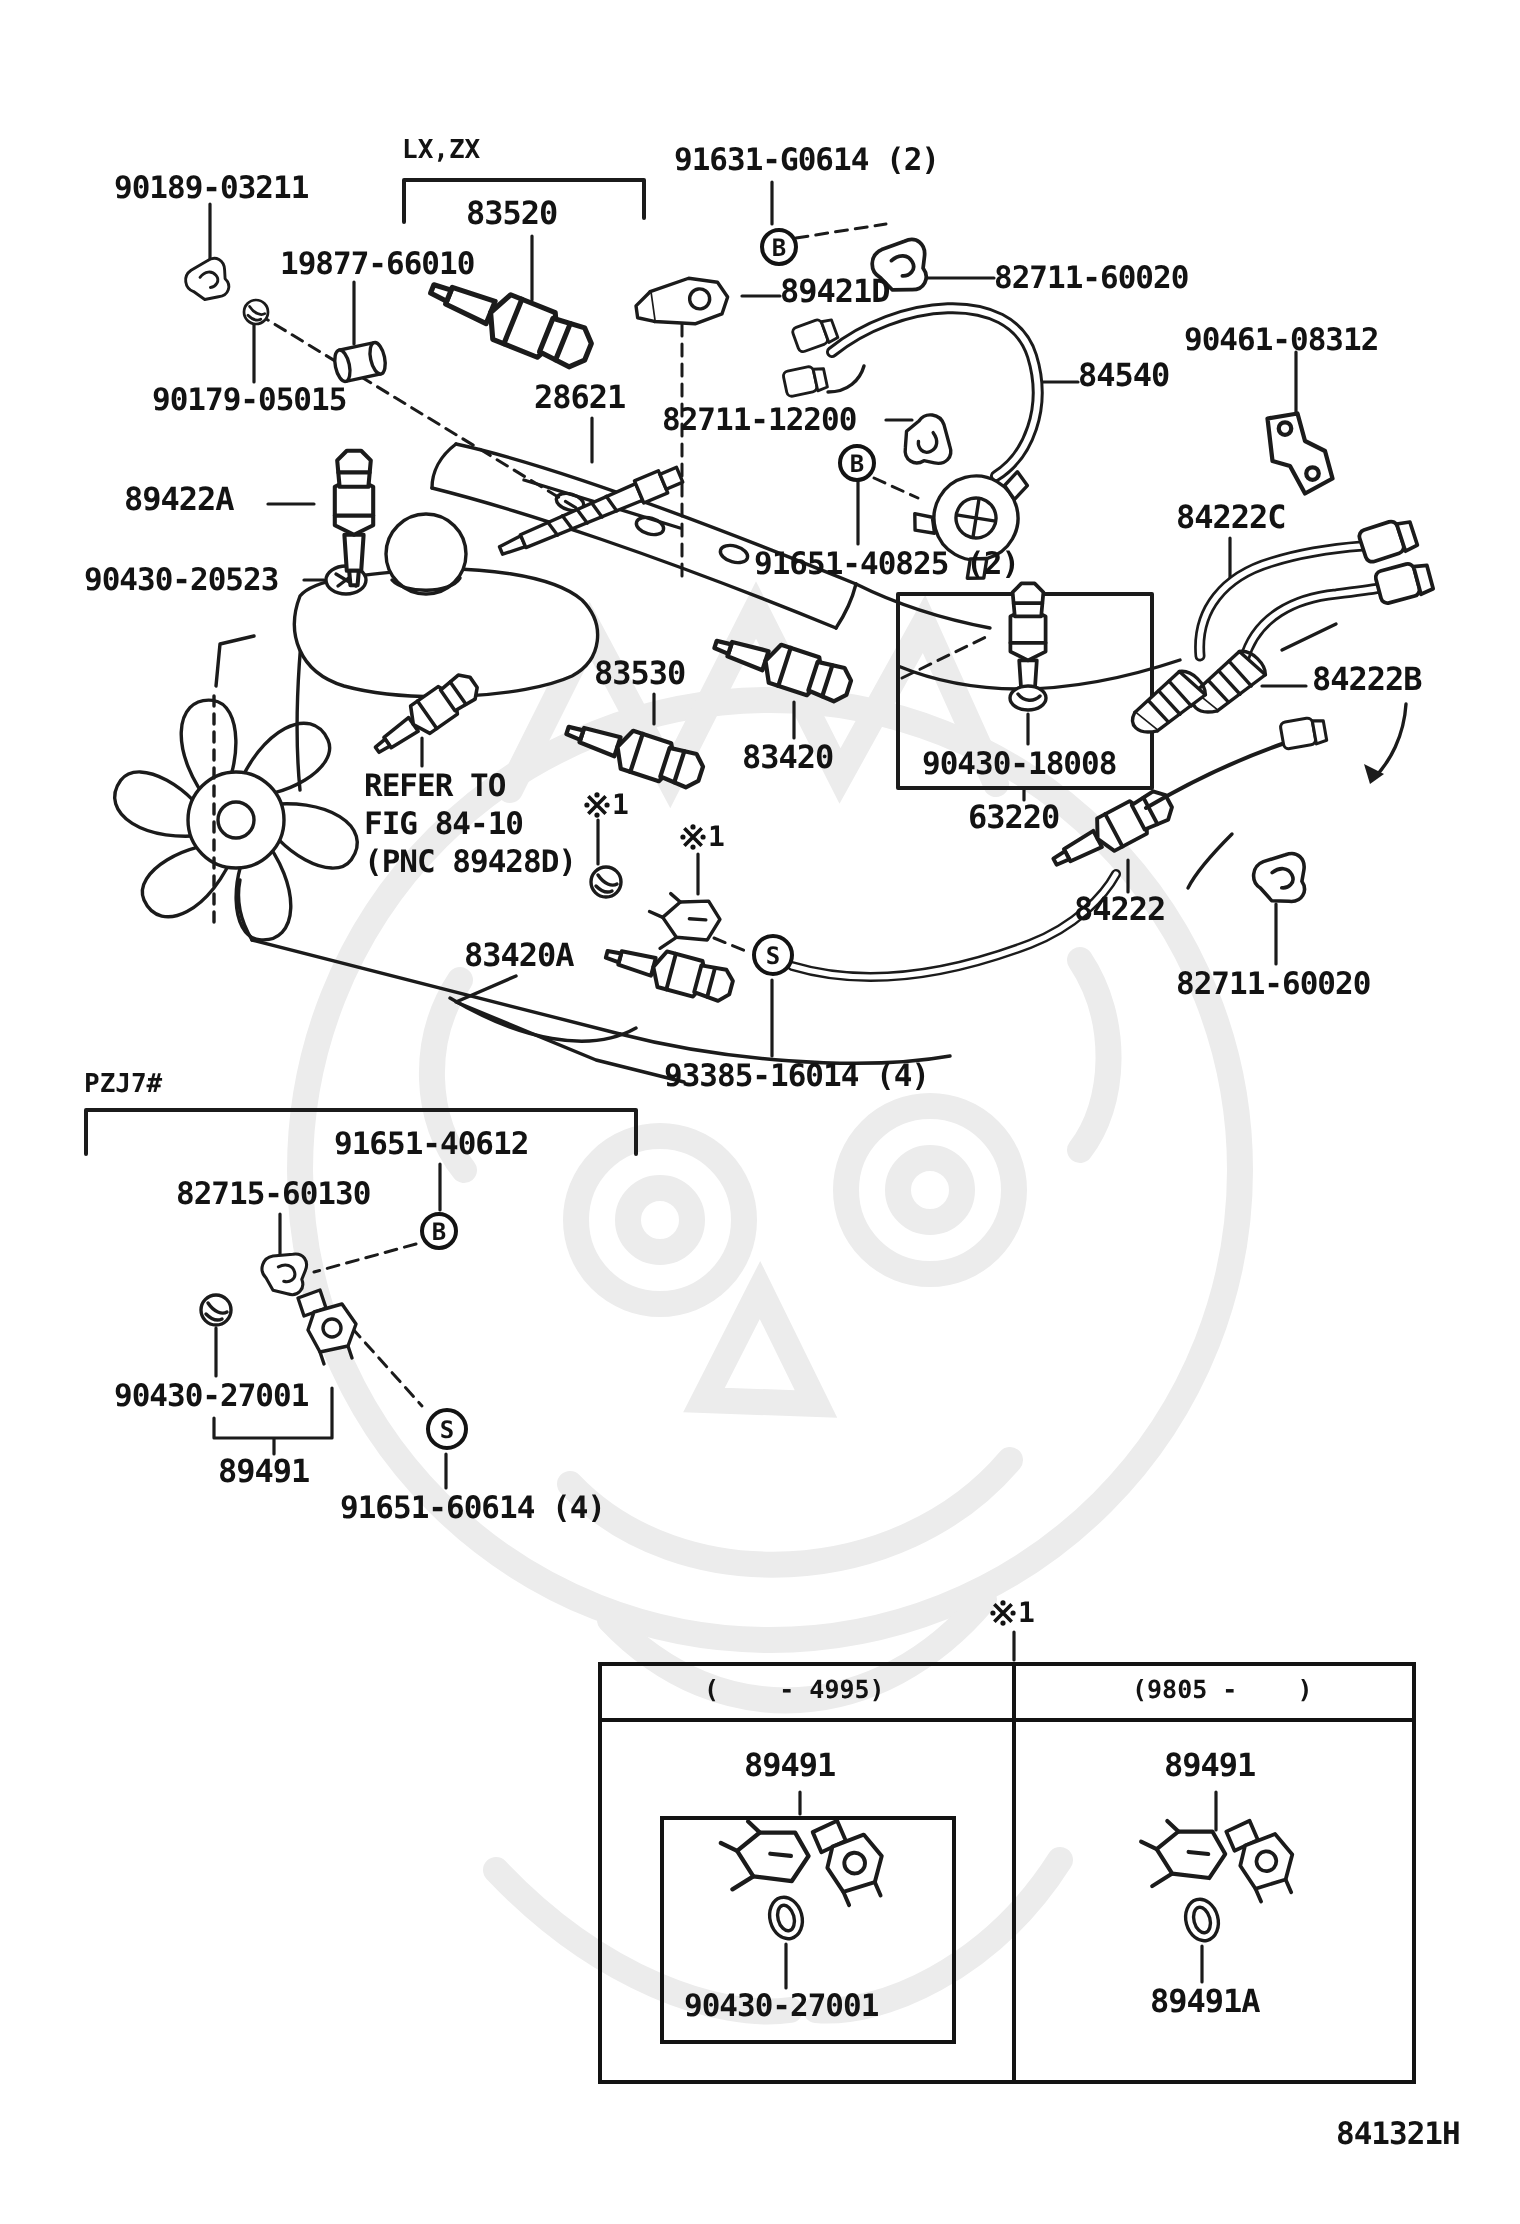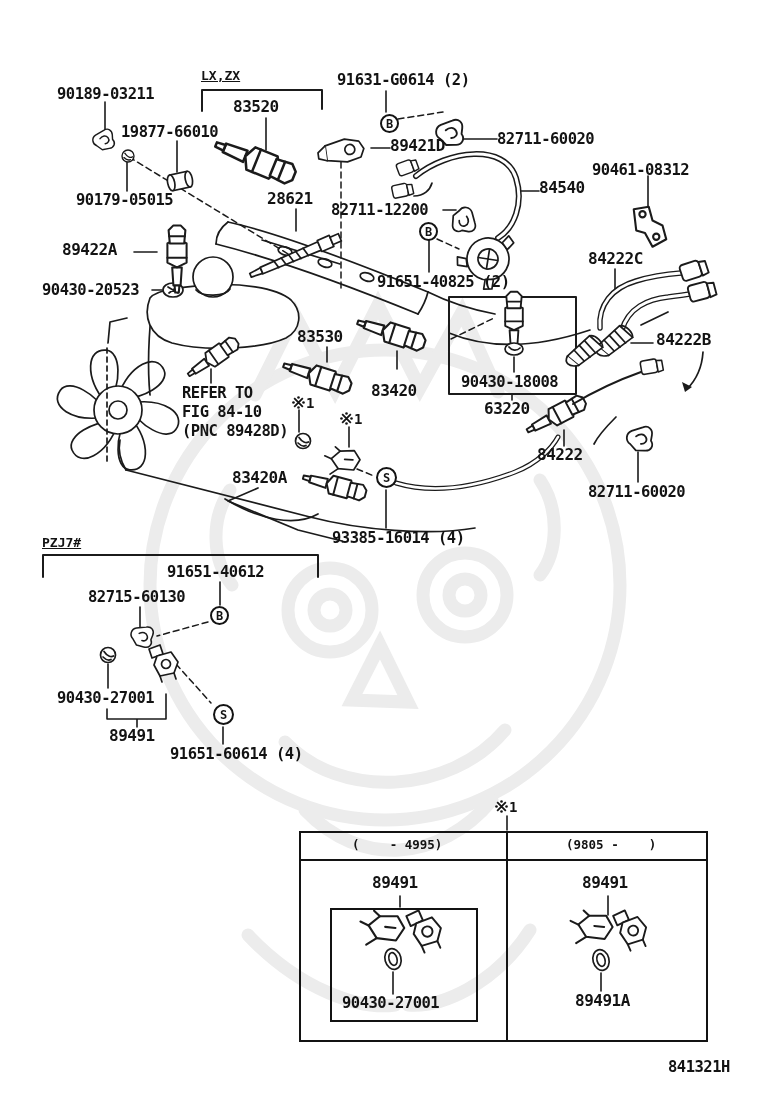--- a/index.html
+++ b/index.html
@@ -3,21 +3,21 @@
 <meta charset="utf-8">
 <style>
   html,body{margin:0;padding:0;background:#fff;}
   #canvas{position:relative;width:760px;height:1112px;background:#ffffff;overflow:hidden;
           font-family:"DejaVu Sans Mono","Liberation Mono",monospace;}
   #art{position:absolute;left:0;top:0;z-index:1;}
   .lbl{position:absolute;z-index:3;color:#131313;font-weight:bold;white-space:pre;
        line-height:1.05;letter-spacing:-0.5px;}
   .lg{font-size:16px;}
   .md{font-size:15.5px;}
-  .sm{font-size:13px;letter-spacing:0;text-decoration:underline;}
+  .sm{font-size:13px;letter-spacing:0;}
   .hd{font-size:12.5px;letter-spacing:0;}
   .callout{position:absolute;z-index:3;border:2px solid #131313;border-radius:50%;
            background:#fff;display:flex;align-items:center;justify-content:center;
            font-size:12px;font-weight:bold;color:#131313;box-sizing:border-box;}
   .fn{position:absolute;z-index:3;display:flex;align-items:flex-start;gap:1px;
       font-weight:bold;font-size:14px;color:#131313;}
   .fn svg{margin-top:1px;}
   .tline{position:absolute;z-index:2;background:#131313;}
   .tbox{position:absolute;z-index:2;border:2px solid #131313;background:transparent;box-sizing:border-box;}
 </style>
@@ -280,36 +280,36 @@
     <use href="#p-conn" transform="translate(388,929) rotate(-8) scale(1.25)"></use>
     <use href="#p-sw" transform="translate(424,933) rotate(-5) scale(1.15)"></use>
     <use href="#p-oring" transform="translate(393,959) rotate(-15)"></use>
     <use href="#p-conn" transform="translate(597,928) rotate(-8) scale(1.2)"></use>
     <use href="#p-sw" transform="translate(630,932) rotate(-5) scale(1.1)"></use>
     <use href="#p-oring" transform="translate(601,960) rotate(-15)"></use>
   </g>
 </svg>
 
 <div class="lbl md" style="left:57px;top:86px">90189-03211</div>
-<div class="lbl md" style="left:121px;top:124px">19877-66010</div>
+<div class="lbl md" style="left:140px;top:124px">19877-66010</div>
 <div class="lbl lg" style="left:233px;top:99px">83520</div>
 <div class="lbl md" style="left:337px;top:72px">91631-G0614 (2)</div>
 <div class="lbl md" style="left:497px;top:131px">82711-60020</div>
 <div class="lbl lg" style="left:390px;top:138px">89421D</div>
 <div class="lbl md" style="left:592px;top:162px">90461-08312</div>
 <div class="lbl lg" style="left:539px;top:180px">84540</div>
 <div class="lbl md" style="left:331px;top:202px">82711-12200</div>
 <div class="lbl lg" style="left:267px;top:191px">28621</div>
 <div class="lbl md" style="left:76px;top:192px">90179-05015</div>
 <div class="lbl lg" style="left:62px;top:242px">89422A</div>
 <div class="lbl md" style="left:42px;top:282px">90430-20523</div>
 <div class="lbl md" style="left:377px;top:274px">91651-40825 (2)</div>
 <div class="lbl lg" style="left:588px;top:251px">84222C</div>
 <div class="lbl lg" style="left:297px;top:329px">83530</div>
-<div class="lbl lg" style="left:371px;top:383px">83420</div>
+<div class="lbl lg" style="left:371px;top:371px">83420</div>
 <div class="lbl lg" style="left:656px;top:332px">84222B</div>
 <div class="lbl md" style="left:461px;top:374px">90430-18008</div>
 <div class="lbl lg" style="left:484px;top:401px">63220</div>
 <div class="lbl lg" style="left:537px;top:447px">84222</div>
 <div class="lbl md" style="left:588px;top:484px">82711-60020</div>
 <div class="lbl lg" style="left:232px;top:470px">83420A</div>
 <div class="lbl md" style="left:332px;top:530px">93385-16014 (4)</div>
 <div class="lbl md" style="left:167px;top:564px">91651-40612</div>
 <div class="lbl md" style="left:88px;top:589px">82715-60130</div>
 <div class="lbl md" style="left:57px;top:690px">90430-27001</div>

